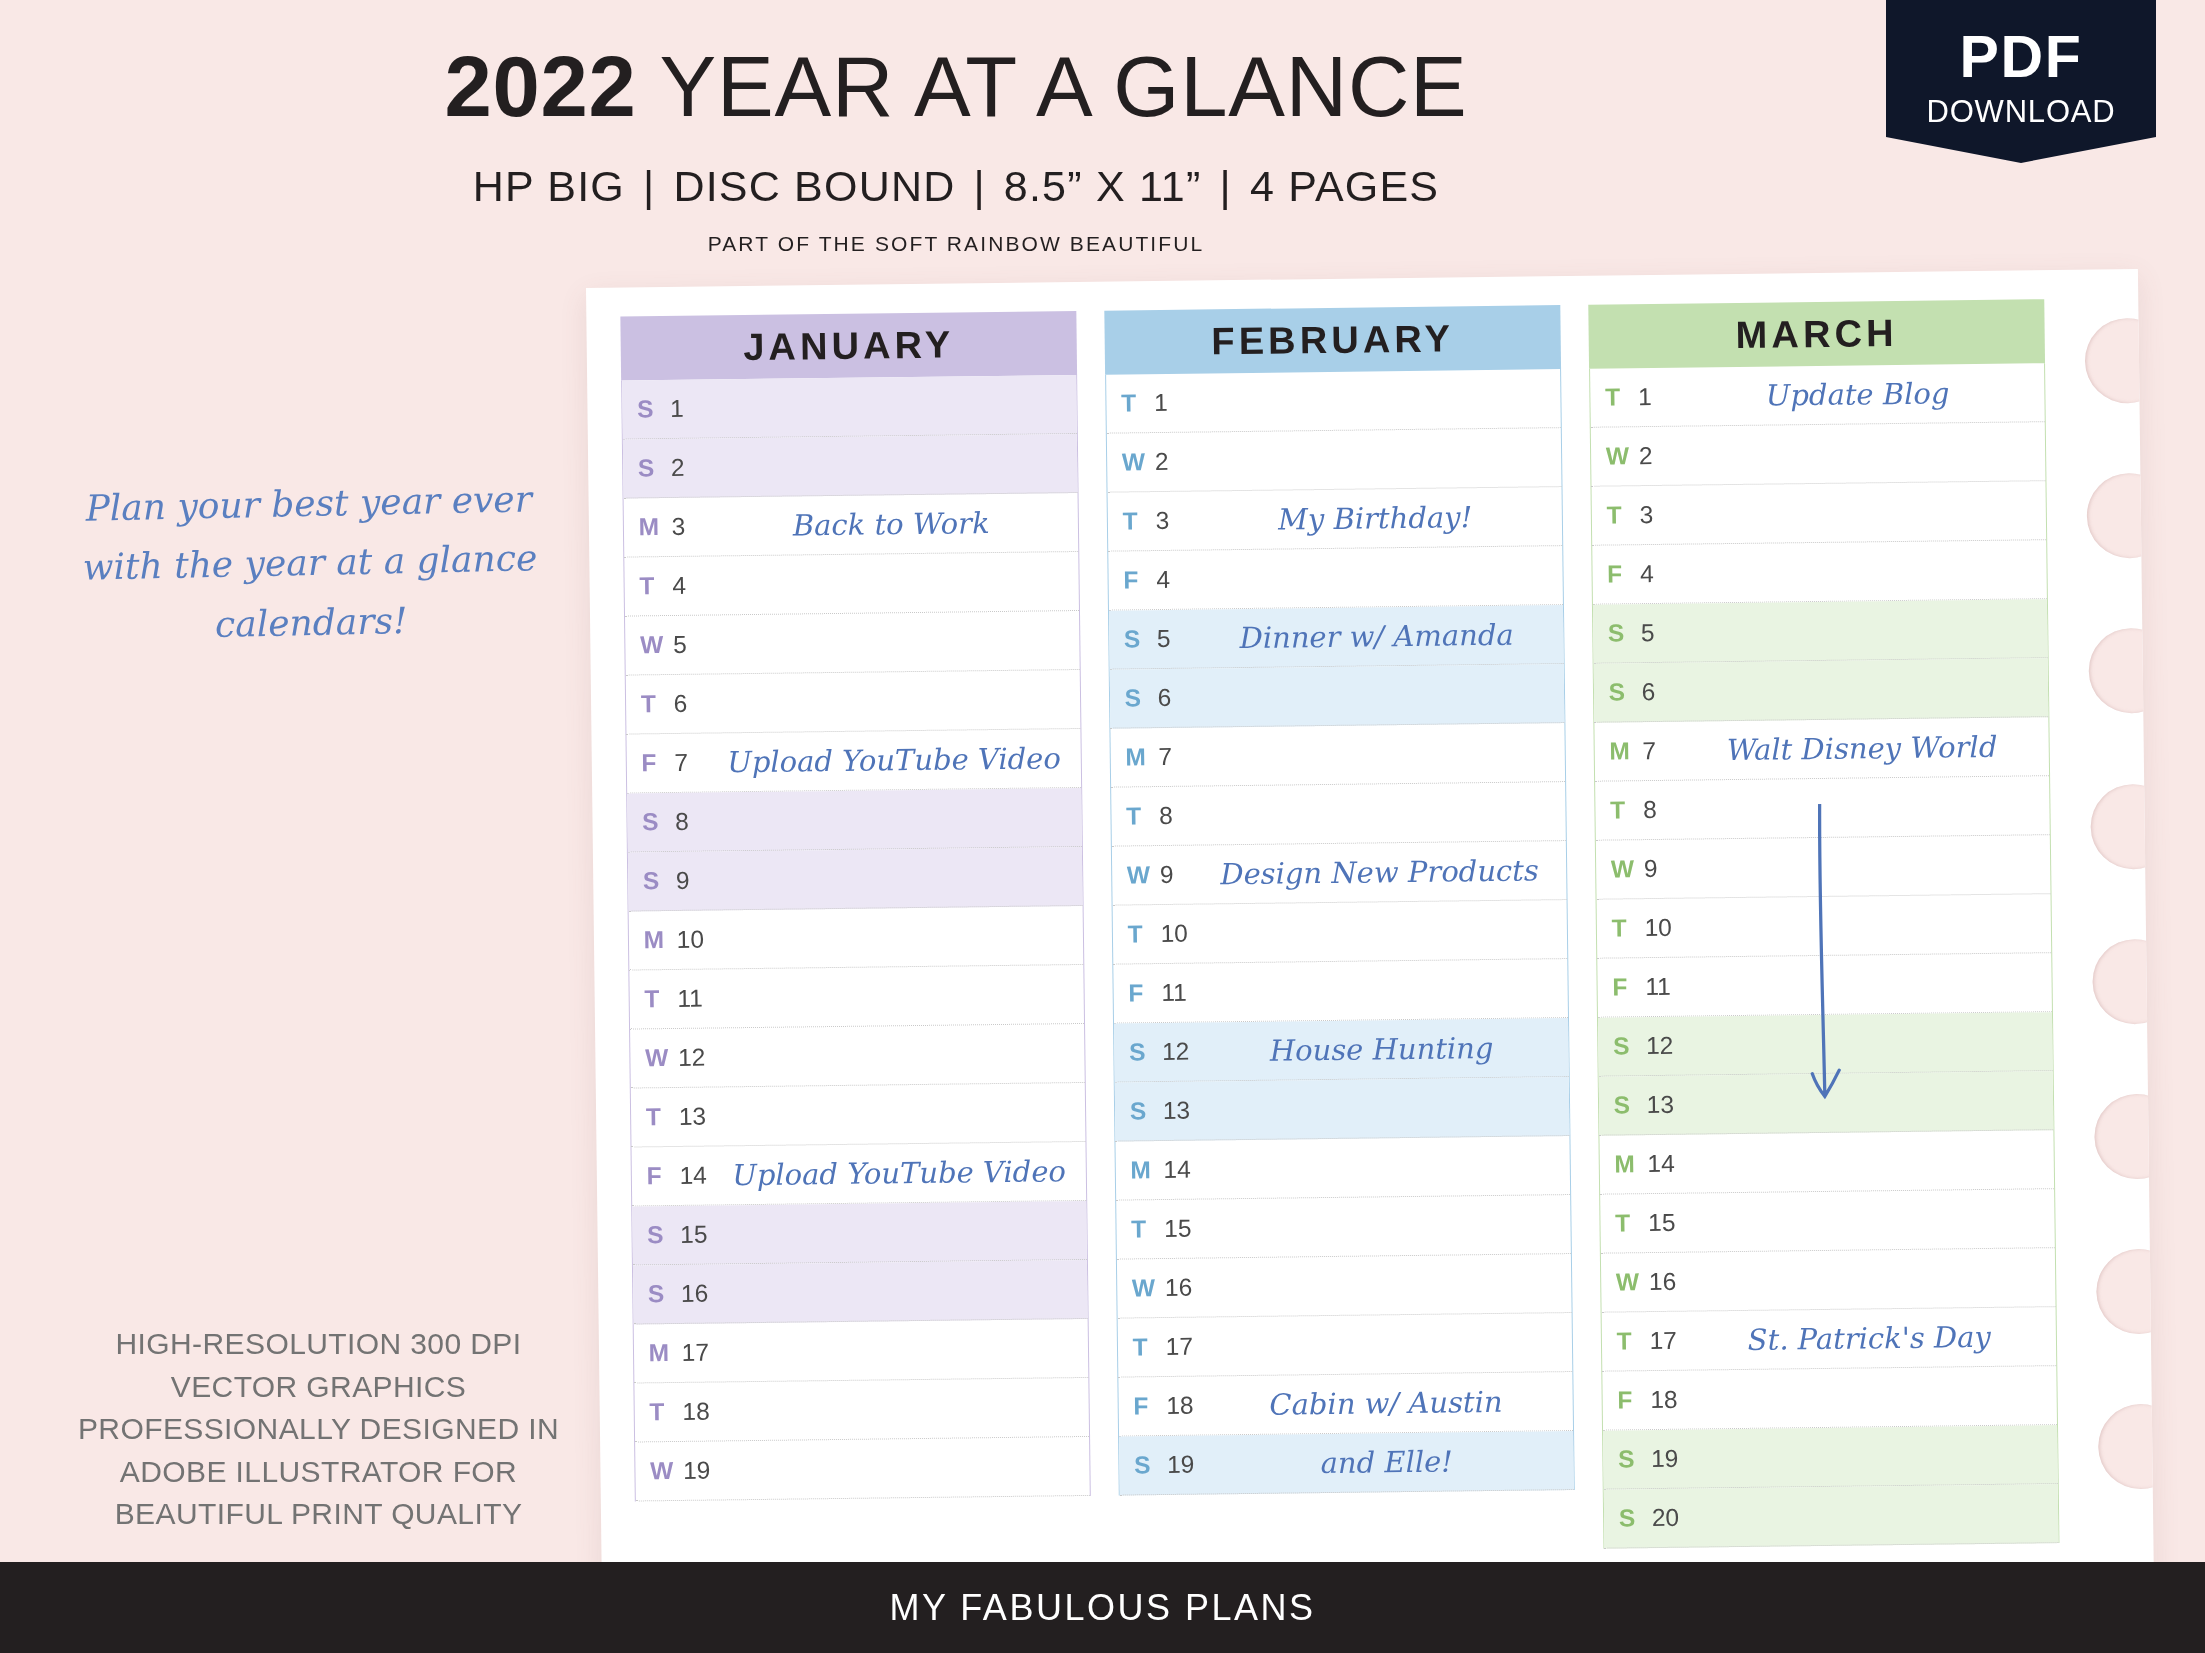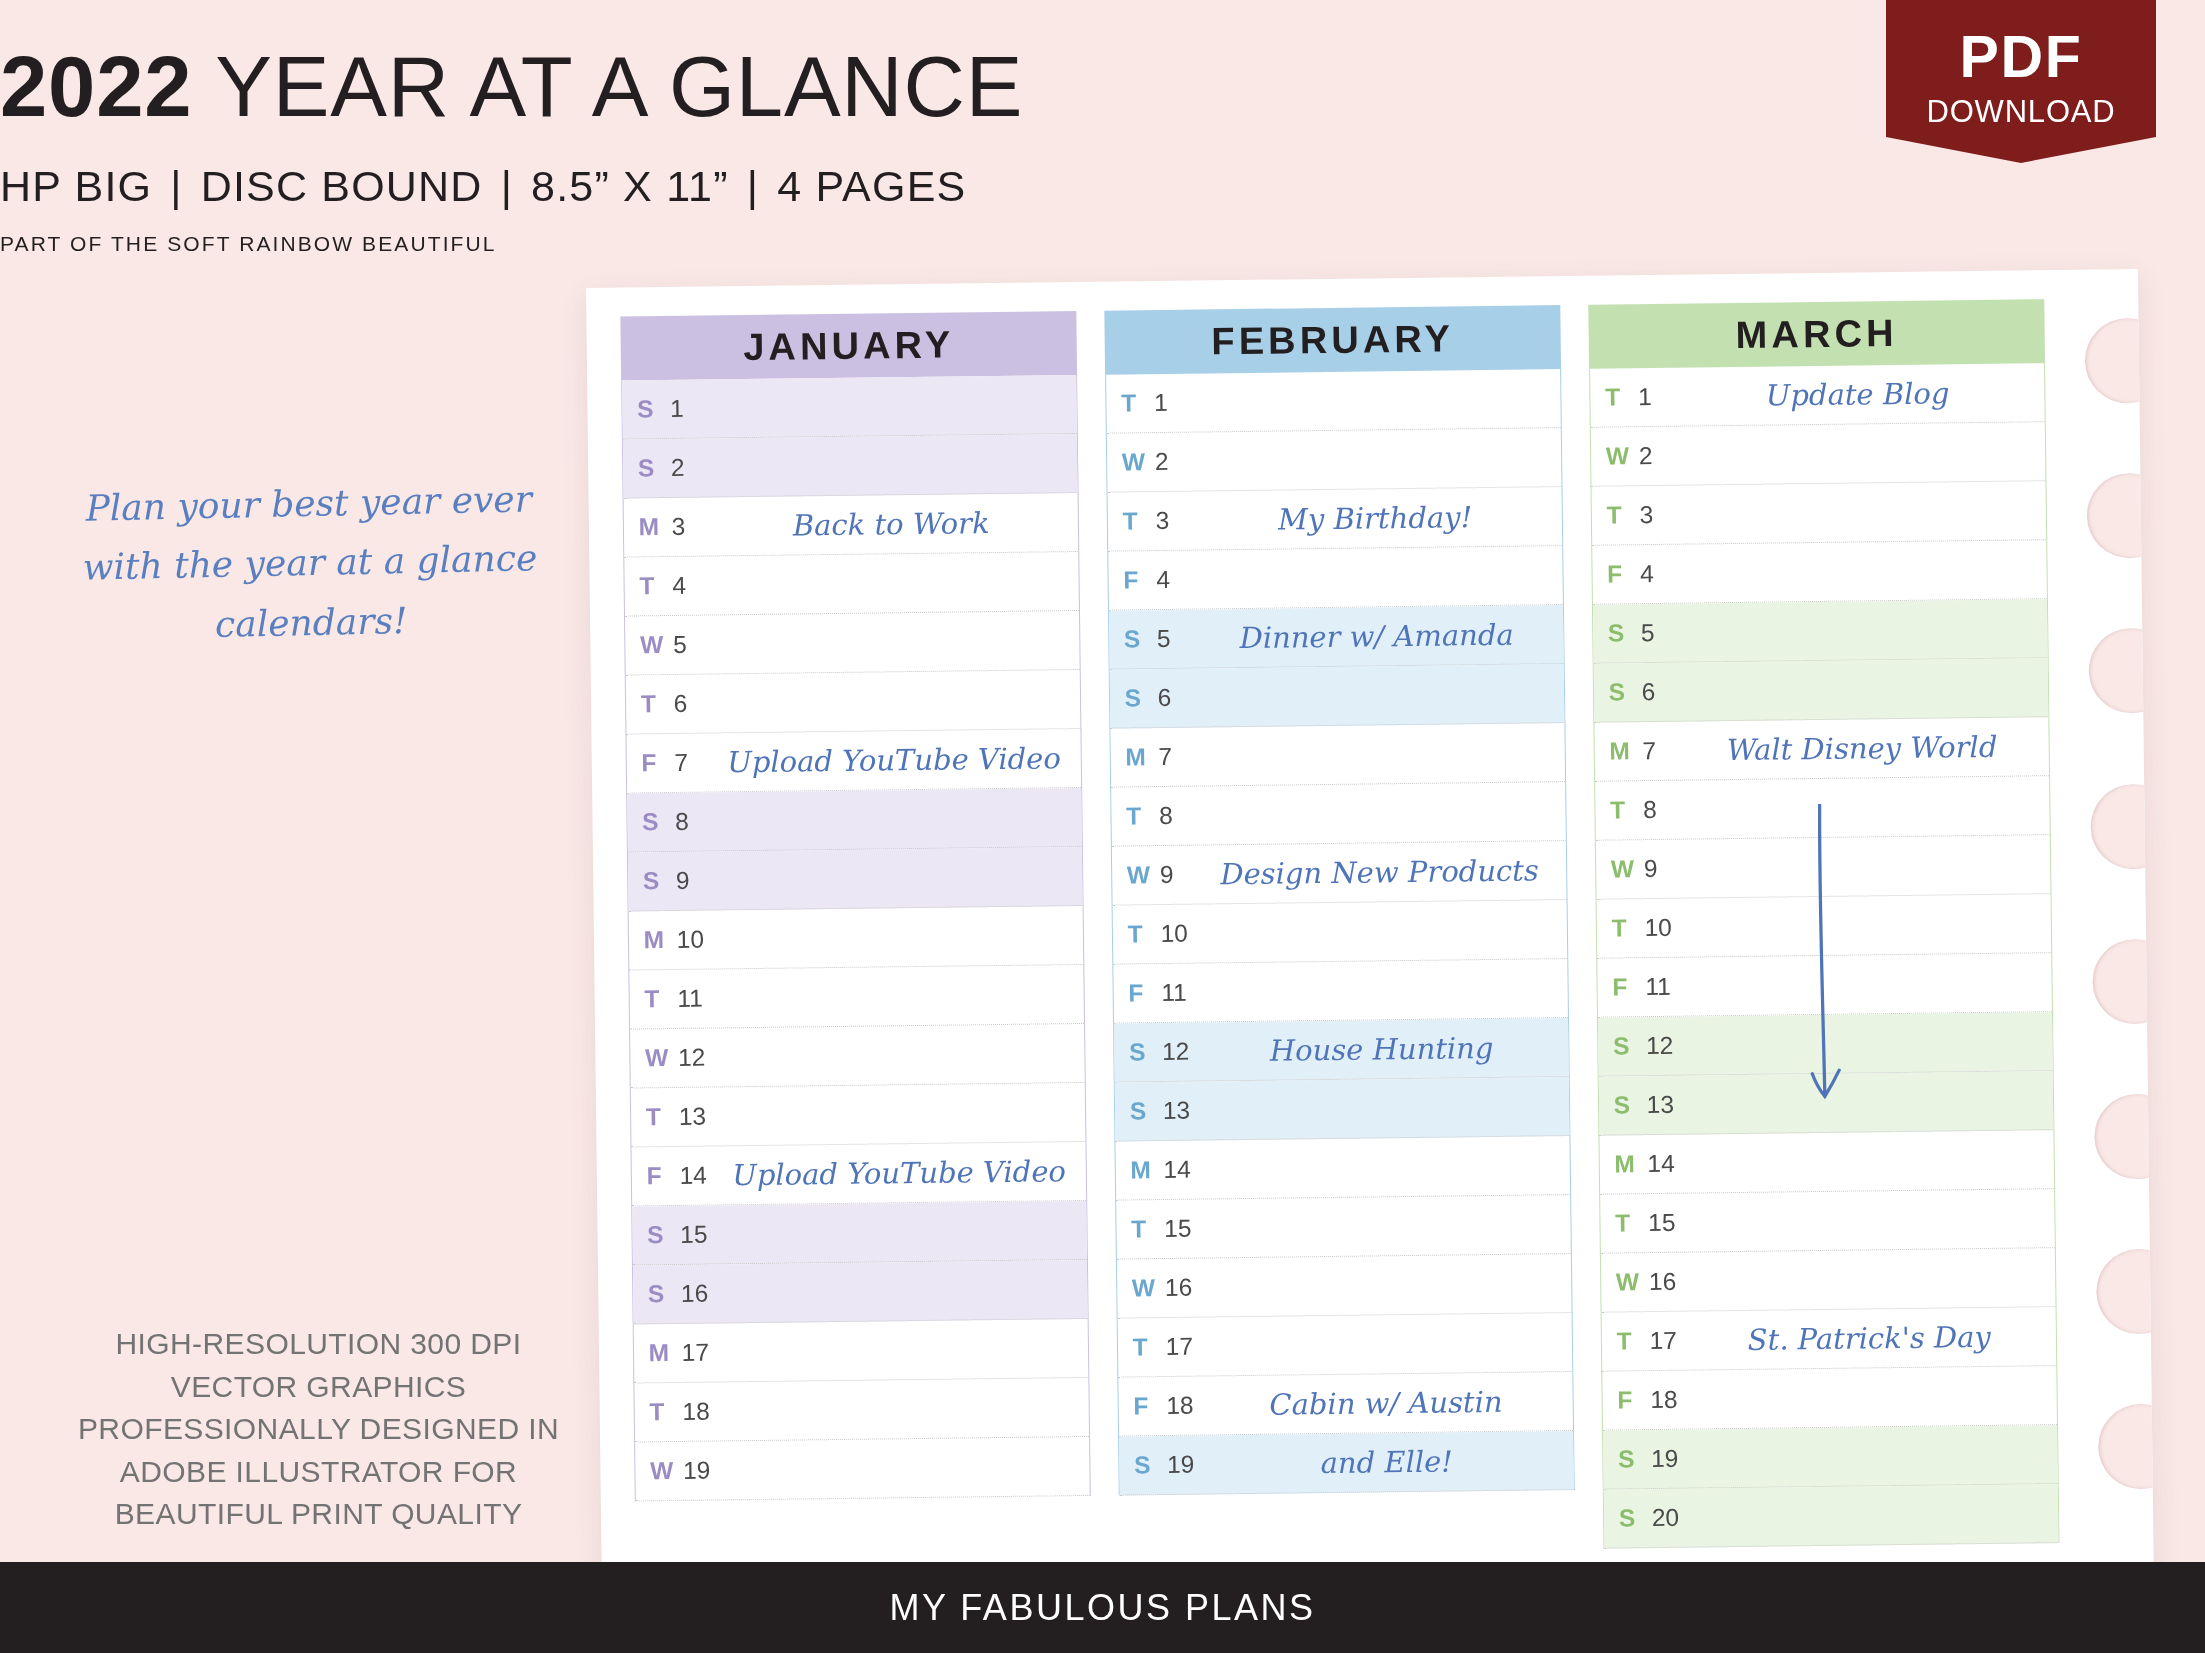--- a/index.html
+++ b/index.html
@@ -15,20 +15,21 @@
     font-family: "Liberation Sans", sans-serif;
     background: #f9e8e6;
   }
 
   
   .header {
     position: absolute;
     top: 42px;
     left: 0;
     width: 1912px;
+    text-align: center;
   }
   .title {
     font-size: 85px;
     letter-spacing: 0.8px;
     color: #231f20;
     font-weight: 300;
     line-height: 1.05;
   }
   .title b { font-weight: 700; }
   .subtitle {
@@ -47,21 +48,21 @@
     font-weight: 400;
   }
   .collection b { font-weight: 400; }
 
   
   .pdf-badge {
     position: absolute;
     top: 0;
     right: 49px;
     width: 270px;
-    background: #7f1d1d;
+    background: #0f172a;
     color: #ffffff;
     text-align: center;
     padding-top: 28px;
     padding-bottom: 14.7px;
     clip-path: polygon(0 0, 100% 0, 100% 84%, 50% 100%, 0 84%);
     height: 163px;
     box-sizing: border-box;
   }
   .pdf-badge .big {
     font-size: 59px;

